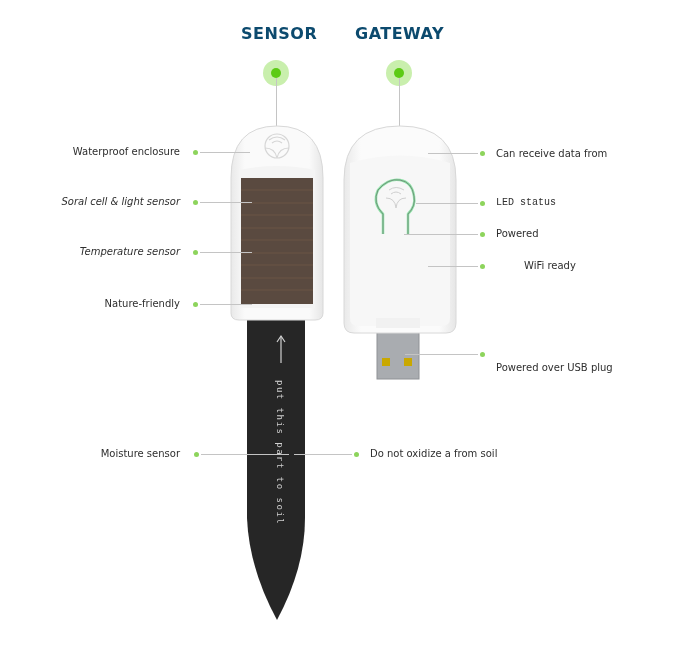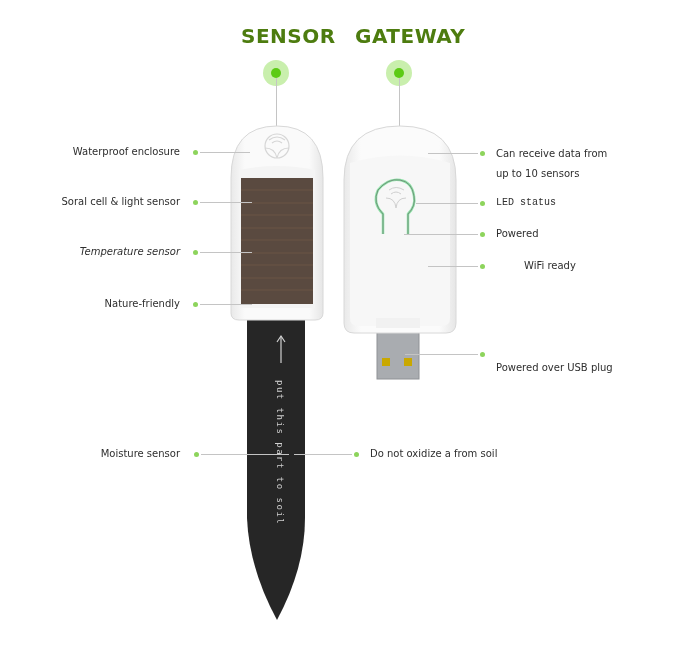--- a/index.html
+++ b/index.html
@@ -1,19 +1,19 @@
 <!DOCTYPE html>
 <html><head>
 <meta charset="utf-8">
 <style>
   html, body { margin: 0; padding: 0; background: #ffffff; }
   body { width: 680px; height: 660px; position: relative; overflow: hidden;
          font-family: "DejaVu Sans", sans-serif; color: #2a2a2a; }
   .abs { position: absolute; }
-  .title { font-weight: bold; font-size: 20px; letter-spacing: 0.5px; color: #4d7c0f; }
+  .title { font-weight: bold; font-size: 16px; letter-spacing: 0.5px; color: #0c4a6e; }
   .lbl { font-size: 10px; color: #2e2e2e; white-space: nowrap; line-height: 18px; }
   .lbl.right { text-align: right; }
   .line { position: absolute; height: 1px; background: #c4c4c4; }
   .vline { position: absolute; width: 1px; background: #c4c4c4; }
   .dot { position: absolute; width: 5px; height: 5px; border-radius: 50%; background: #8dd45c; }
   .halo { position: absolute; width: 26px; height: 26px; border-radius: 50%; background: #c9efad; }
   .halo .core { position: absolute; left: 8px; top: 8px; width: 10px; height: 10px; border-radius: 50%; background: #5ccb15; }
 </style>
 </head>
 <body>
@@ -98,21 +98,21 @@
     <path d="M49 72 Q56 67 64 72"></path>
     <path d="M51 76 Q56 72 61 76"></path>
     <path d="M46 80 Q55 80 56 90 Q57 80 66 80"></path>
   </g>
 </svg>
 
 <div class="abs lbl right" style="right:500px; top:143px;">Waterproof enclosure</div>
 <div class="dot" style="left:193px; top:150px;"></div>
 <div class="line" style="left:200px; top:152px; width:50px;"></div>
 
-<div class="abs lbl right" style="right:500px; top:193px;">Soral cell &amp; light sensor</div>
+<div class="abs lbl right" style="right:500px; top:193px;font-style:italic;">Soral cell &amp; light sensor</div>
 <div class="dot" style="left:193px; top:200px;"></div>
 <div class="line" style="left:200px; top:202px; width:52px;"></div>
 
 <div class="abs lbl right" style="right:500px; top:243px;font-style:italic;">Temperature sensor</div>
 <div class="dot" style="left:193px; top:250px;"></div>
 <div class="line" style="left:200px; top:252px; width:52px;"></div>
 
 <div class="abs lbl right" style="right:500px; top:295px;">Nature-friendly</div>
 <div class="dot" style="left:193px; top:302px;"></div>
 <div class="line" style="left:200px; top:304px; width:52px;"></div>
@@ -122,21 +122,20 @@
 <div class="line" style="left:201px; top:454px; width:88px;"></div>
 
 <div class="line" style="left:294px; top:454px; width:58px;"></div>
 <div class="dot" style="left:354px; top:452px;"></div>
 <div class="abs lbl" style="left:370px; top:445px;">Do not oxidize a from soil</div>
 
 <div class="line" style="left:428px; top:153px; width:50px;"></div>
 <div class="dot" style="left:480px; top:151px;"></div>
 <div class="abs lbl" style="left:496px; top:145px;">
   <div>Can receive data from</div>
-  <div style="margin-top:2px;">up to 10 sensors</div>
 </div>
 
 <div class="line" style="left:416px; top:203px; width:62px;"></div>
 <div class="dot" style="left:480px; top:201px;"></div>
 <div class="abs lbl" style="left:496px; top:194px;font-family:Liberation Mono, monospace;">LED status</div>
 
 <div class="line" style="left:404px; top:234px; width:74px;"></div>
 <div class="dot" style="left:480px; top:232px;"></div>
 <div class="abs lbl" style="left:496px; top:225px;">Powered</div>
 

